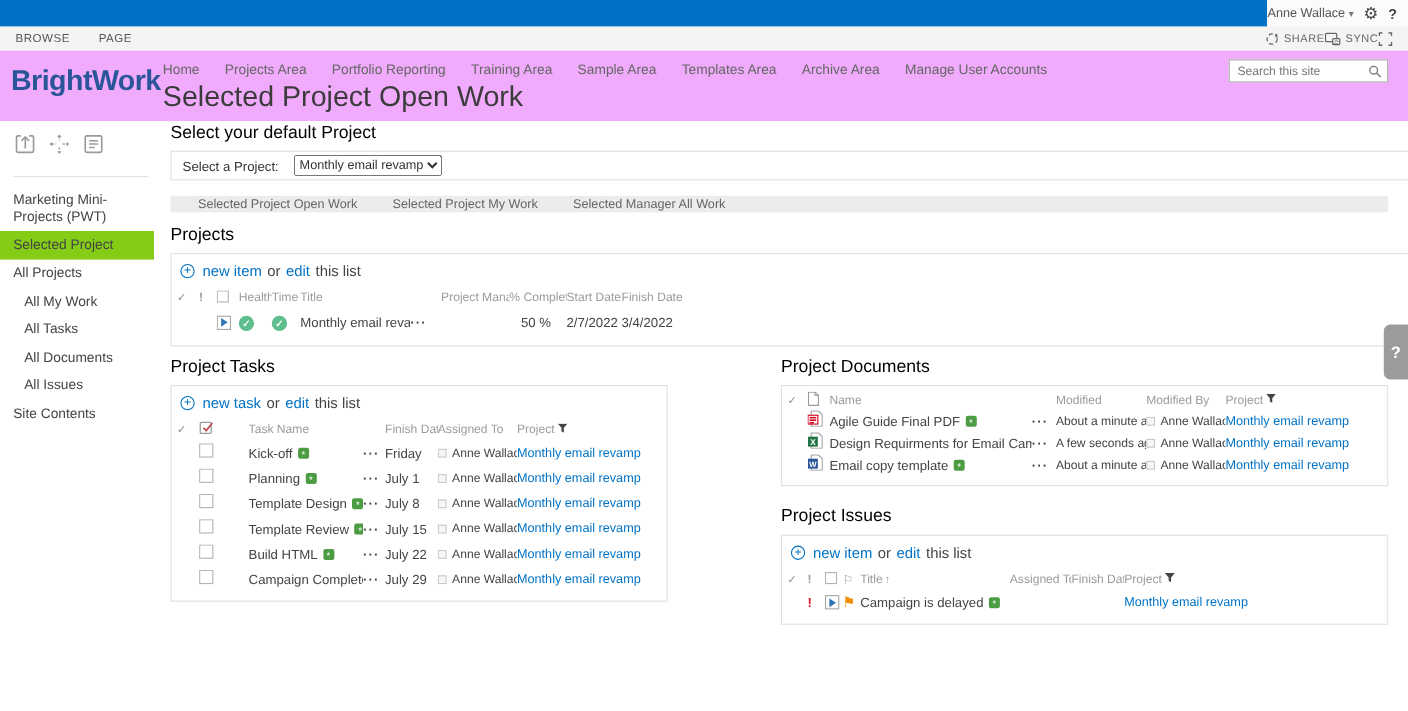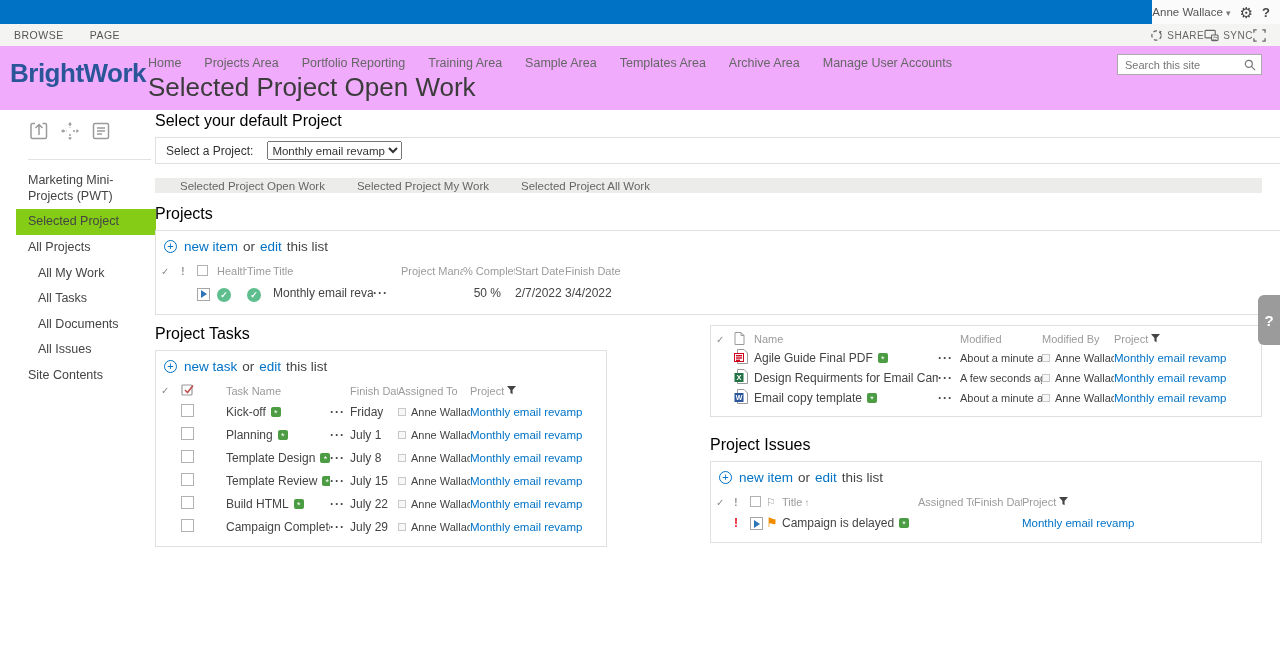--- a/index.html
+++ b/index.html
@@ -27,21 +27,21 @@
   .header { position:relative; height:64px; background:#f0abfc; }
   .logo { position:absolute; left:10px; top:12px; font-size:26px; font-weight:bold; color:#2A5699; letter-spacing:-0.5px; cursor:pointer; }
   .top-nav { position:absolute; left:148px; top:10px; display:flex; gap:23px; }
   .top-nav span { font-size:12.5px; color:#666; cursor:pointer; white-space:nowrap; }
   .page-title { position:absolute; left:148px; top:26px; font-size:26px; font-weight:400; color:#3b3b3b; }
   .search-box { position:absolute; right:18px; top:8px; width:145px; height:21px; border:1px solid #ababab; background:#fff; display:flex; align-items:center; padding:0 5px 0 7px; }
   .search-box input { border:none; outline:none; flex:1; font-size:11px; color:#555; font-family:"Liberation Sans",sans-serif; min-width:0; }
   .search-box input::placeholder { color:#767676; }
 
   
-  .sidebar { position:absolute; left:16px; top:110px; width:140px; }
+  .sidebar { position:absolute; left:0; top:110px; width:140px; }
   .sidebar-icons { display:flex; gap:9px; padding:10px 0 13px 12px; }
   .sidebar-icons .sicon { cursor:pointer; }
   .side-divider { border-top:1px solid #e2e2e0; margin:0 5px 8px 12px; }
   .nav-item { font-size:12.5px; color:#444; padding:5px 4px 5px 12px; cursor:pointer; line-height:1.25; }
   .nav-item.indent { padding-left:22px; }
   .nav-item.selected { background:#84cc16; }
 
   
   .main { position:absolute; left:148px; top:112px; width:1114px; }
   .section-heading { font-size:16px; font-weight:400; color:#000000; margin:0 0 7px 0; padding-left:7px; }
@@ -225,21 +225,21 @@
     <div class="wp-box selector-box projects-box">
       <span class="selector-label">Select a Project:</span>
       <select>
         <option>Monthly email revamp</option>
       </select>
     </div>
 
     <div class="view-tabs">
       <span class="view-tab">Selected Project Open Work</span>
       <span class="view-tab">Selected Project My Work</span>
-      <span class="view-tab">Selected Project All Work</span>
+      <span class="view-tab">Selected Manager All Work</span>
     </div>
 
     <div class="section-heading">Projects</div>
     <div class="wp-box projects-box pad-bottom">
       <div class="action-line">
         <span class="plus-circle"></span>
         <span class="lnk">new item</span>
         <span>or</span>
         <span class="lnk">edit</span>
         <span>this list</span>
@@ -390,20 +390,21 @@
             <span class="cell assigned-cell">
                 <span class="presence"></span>
                 <span>Anne Wallace</span>
               </span>
             <span class="cell link">Monthly email revamp</span>
           </div>
         </div>
       </div>
 
       <div class="col-right">
+        <div class="section-heading">Project Documents</div>
         <div class="wp-box pad-bottom">
           <div class="grid-row t-docs hdr hdr-row">
             <span class="cell chk-glyph">✓</span>
             <span class="cell">
               <svg width="11" height="13" viewBox="0 0 11 13">
                   <path d="M1 0.5 H7 L10 3.5 V12.5 H1 Z" fill="#fff" stroke="#9a9a9a"></path>
                   <path d="M7 0.5 V3.5 H10" fill="none" stroke="#9a9a9a"></path>
                 </svg>
             </span>
             <span class="cell">Name</span>

